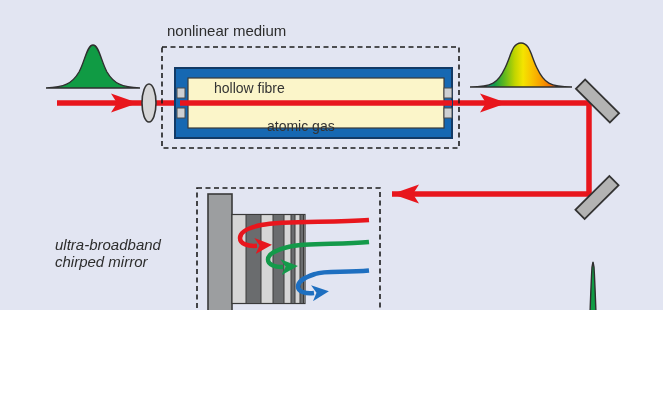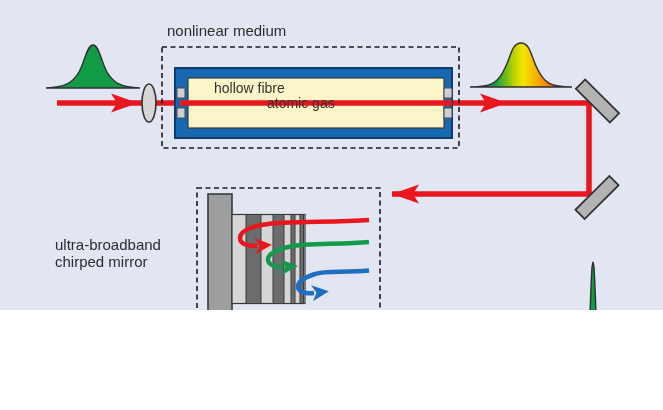--- a/index.html
+++ b/index.html
@@ -12,22 +12,22 @@
   }
   #stage svg{position:absolute;left:0;top:0;}
   .lbl{
     position:absolute;
     color:#2d2d2d;
     white-space:pre;
     user-select:none;
   }
   .lbl-nonlinear{left:167px;top:22px;font-size:15px;}
   .lbl-fibre{left:214px;top:80px;font-size:14px;color:#333;text-align:center;}
-  .lbl-gas{left:267px;top:95px;font-size:14px;color:#333;}
-  .lbl-chirp{left:55px;top:236px;font-size:15px;line-height:17px;}
+  .lbl-gas{left:267px;top:118px;font-size:14px;color:#333;}
+  .lbl-chirp{left:55px;top:236px;font-size:15px;line-height:17px;font-style:italic;}
   .beam{stroke:var(--c-beam,#e8161d);stroke-width:5.5;fill:none;}
   .ah{fill:var(--c-beam,#e8161d);stroke:none;}
   .dashbox{fill:none;stroke:#1c1c1c;stroke-width:1.6;stroke-dasharray:5 3.5;}
   .gpulse{fill:var(--c-green,#109b44);stroke:#2f2f2f;stroke-width:1.4;}
   .fibre-outer{fill:var(--c-fibreblue,#1668b2);stroke:#123a66;stroke-width:2;}
   .fibre-inner{fill:var(--c-cream,#fbf5c9);stroke:#3a3a3a;stroke-width:1.2;}
   .capillary{fill:#cdd0d3;stroke:#4a4a4a;stroke-width:1;}
   .lens{fill:#d6d6d8;stroke:#333;stroke-width:1.6;}
   .mirror{fill:var(--c-mirror,#b3b3b3);stroke:#333;stroke-width:1.8;}
   .substrate{fill:var(--c-substrate,#9c9ea0);stroke:#3a3a3a;stroke-width:1.6;}

